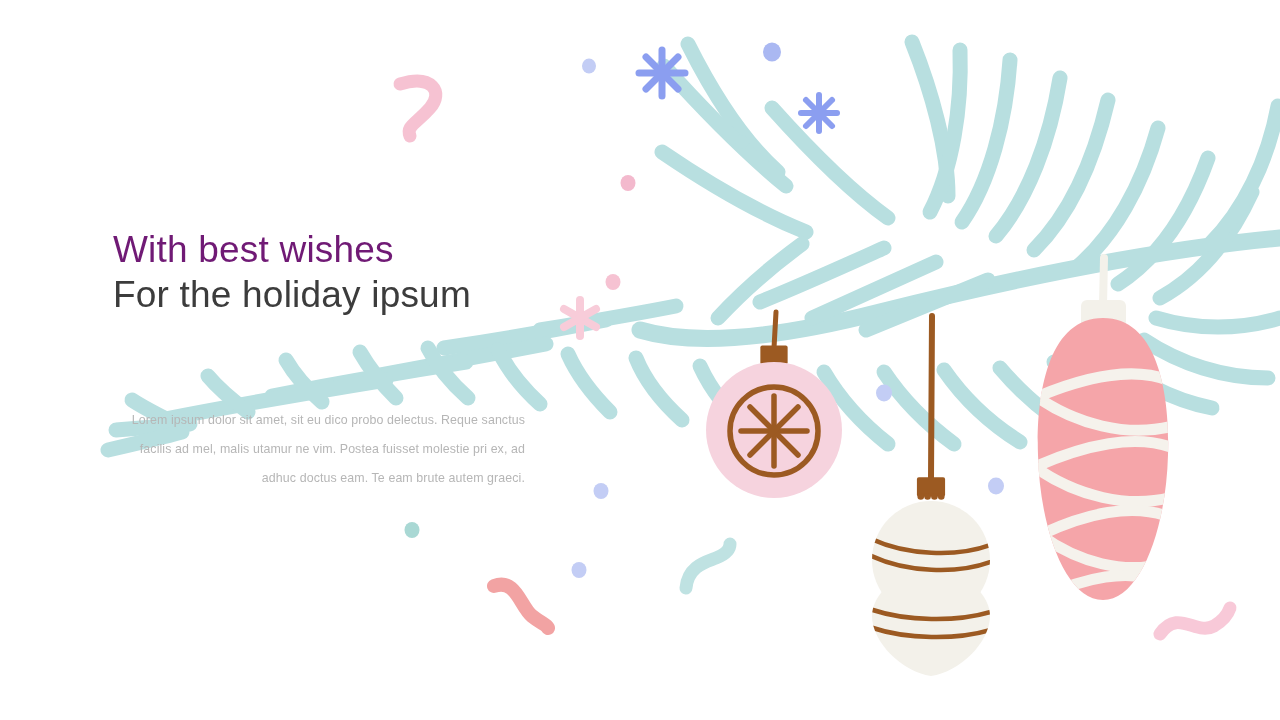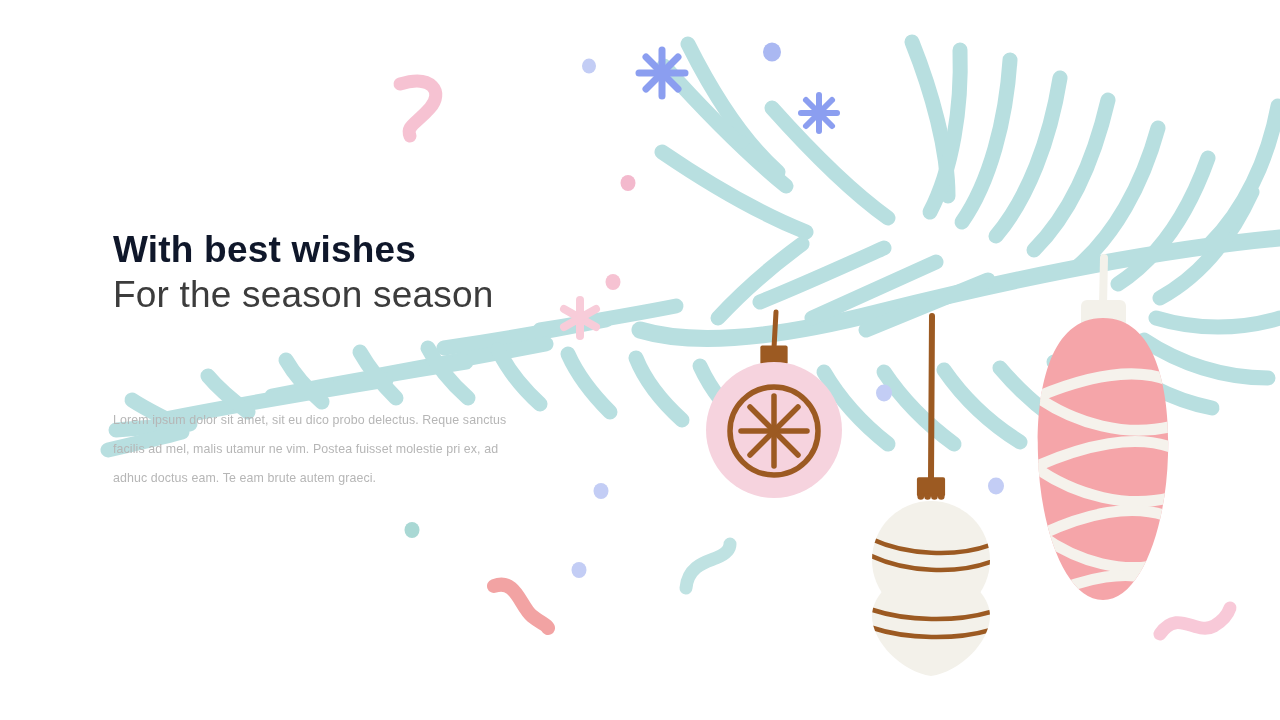--- a/index.html
+++ b/index.html
@@ -37,38 +37,38 @@
   }
   .headline {
     margin: 0;
     font-weight: 400;
     font-size: 37px;
     line-height: 44.5px;
     letter-spacing: 0.2px;
   }
   .headline .line-1 {
     display: block;
-    color: #0f172a;
-    font-weight: bold;
+    color: #701a75;
   }
   .headline .line-2,
   .headline .line-3 {
     display: block;
     color: #3c3c3c;
   }
   .body-copy {
     margin: 0;
     position: absolute;
     top: 178px;
     left: 0;
     width: 412px;
     font-size: 12.4px;
     line-height: 29px;
     color: #b6b6b6;
     letter-spacing: 0.1px;
+    text-align: right;
   }
 </style>
 </head>
 <body>
 
 <div class="slide">
 
   <svg class="artwork" viewBox="0 0 1280 720" width="1280" height="720" xmlns="http://www.w3.org/2000/svg">
 
     <defs>
@@ -261,18 +261,18 @@
     <ellipse cx="601" cy="491" rx="7.5" ry="8" fill="#c3cdf5"></ellipse>
     <ellipse cx="412" cy="530" rx="7.5" ry="8" fill="#a9d8d4"></ellipse>
     <ellipse cx="579" cy="570" rx="7.5" ry="8" fill="#c3cdf5"></ellipse>
 
     </g>
   </svg>
 
   <div class="text-block">
     <h1 class="headline">
       <span class="line-1">With best wishes</span>
-      <span class="line-2">For the season season</span>
+      <span class="line-2">For the holiday ipsum</span>
     </h1>
     <p class="body-copy">Lorem ipsum dolor sit amet, sit eu dico probo delectus. Reque sanctus facilis ad mel, malis utamur ne vim. Postea fuisset molestie pri ex, ad adhuc doctus eam. Te eam brute autem graeci.</p>
   </div>
 
 </div>
 
 </body></html>

